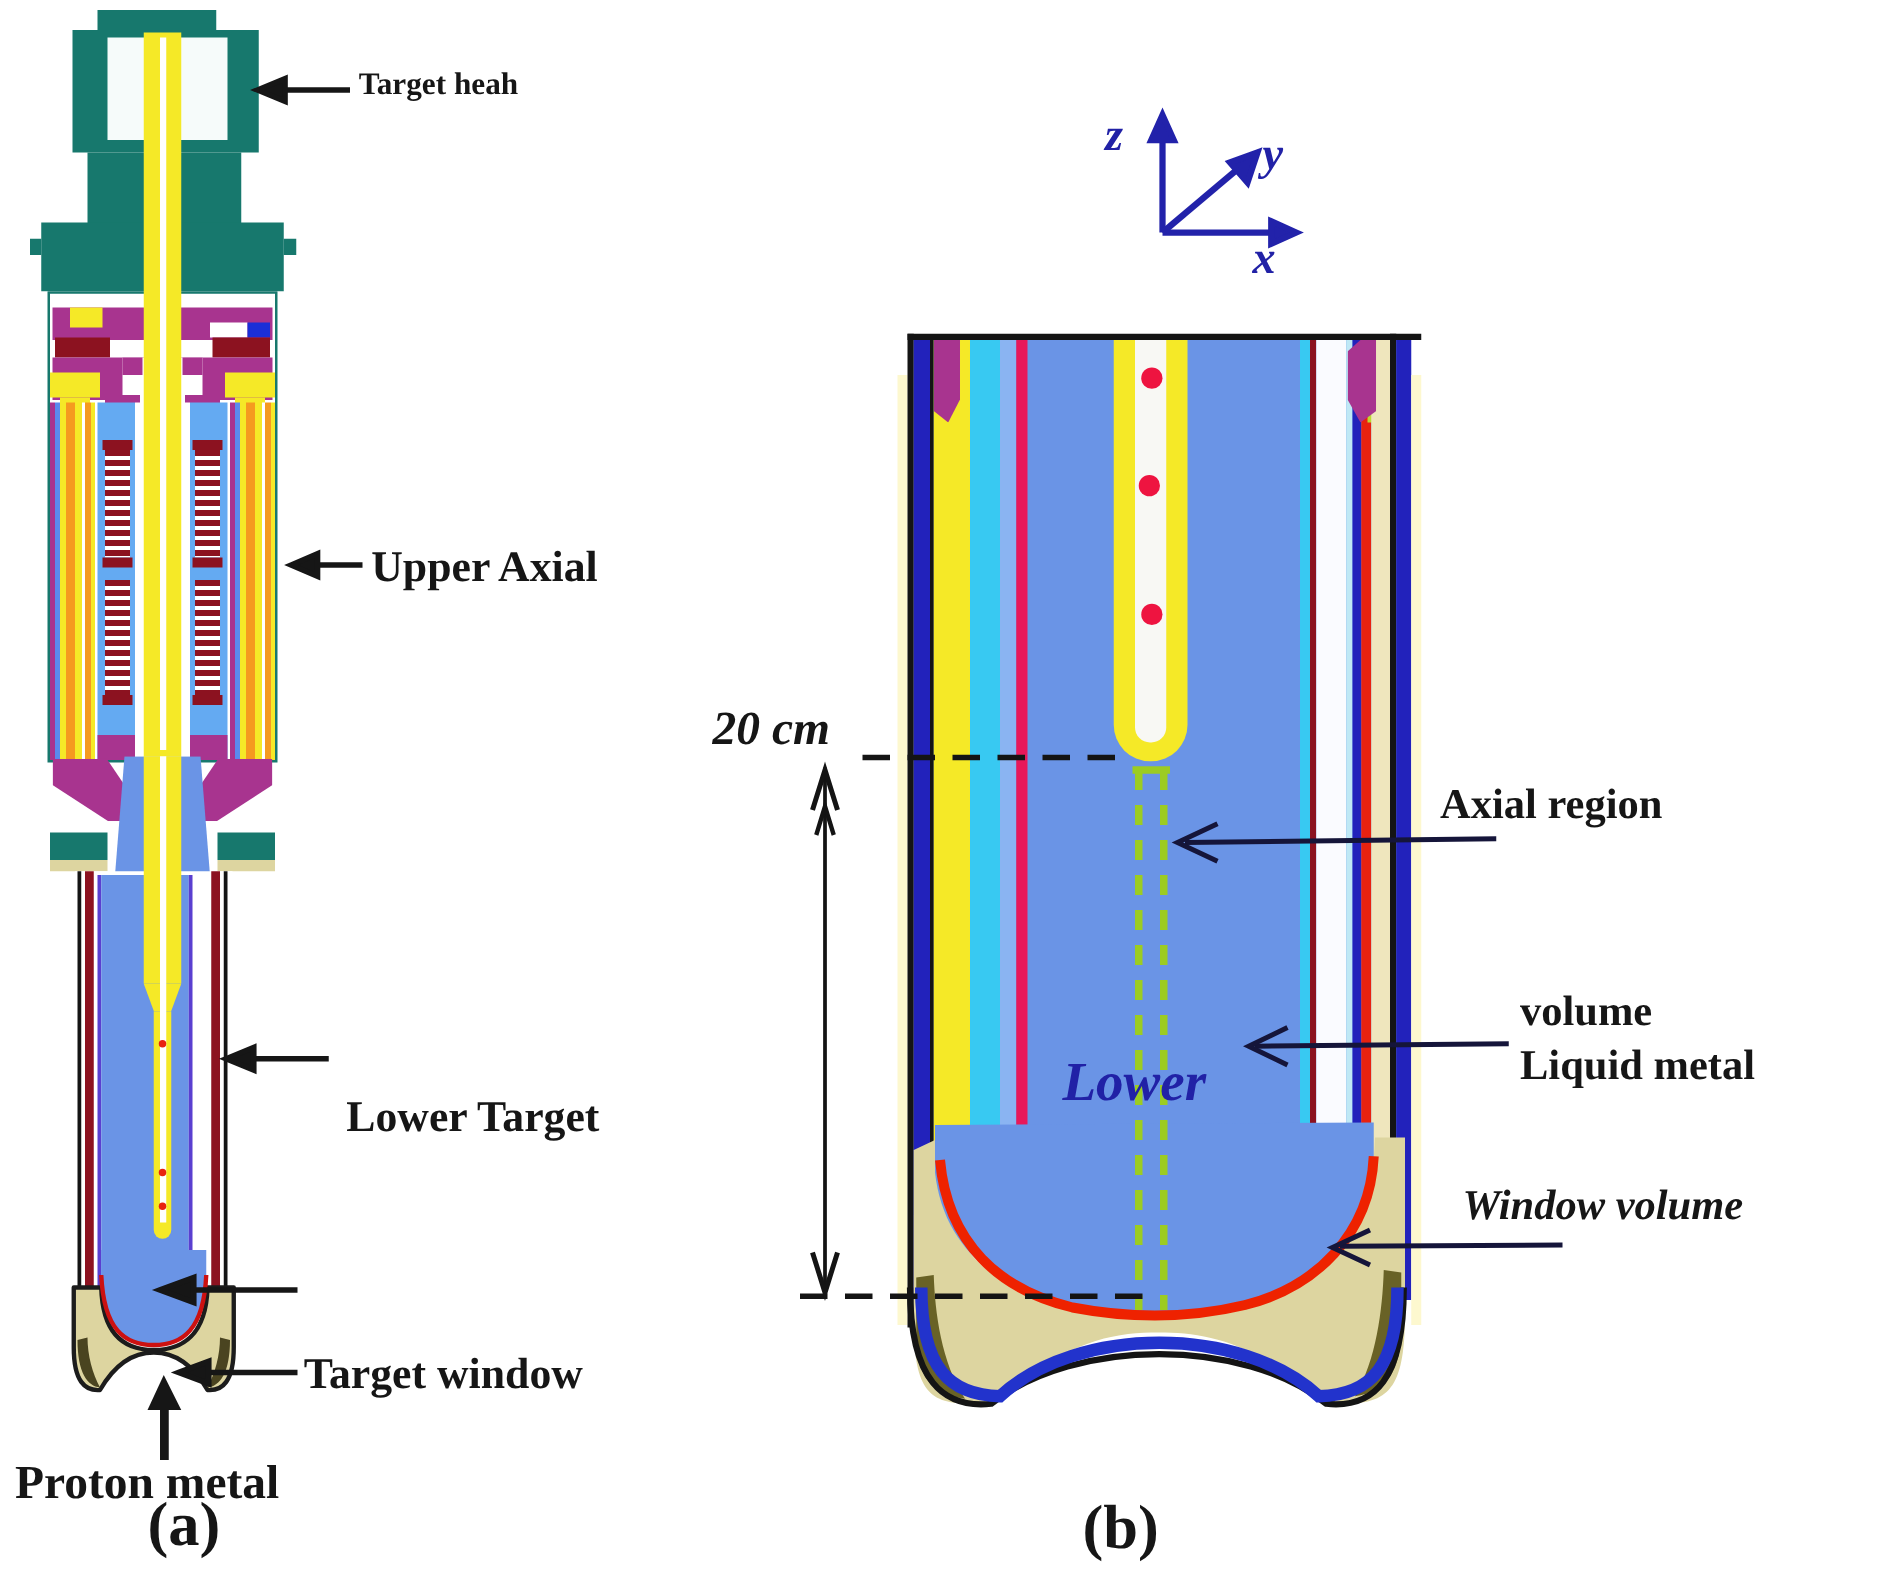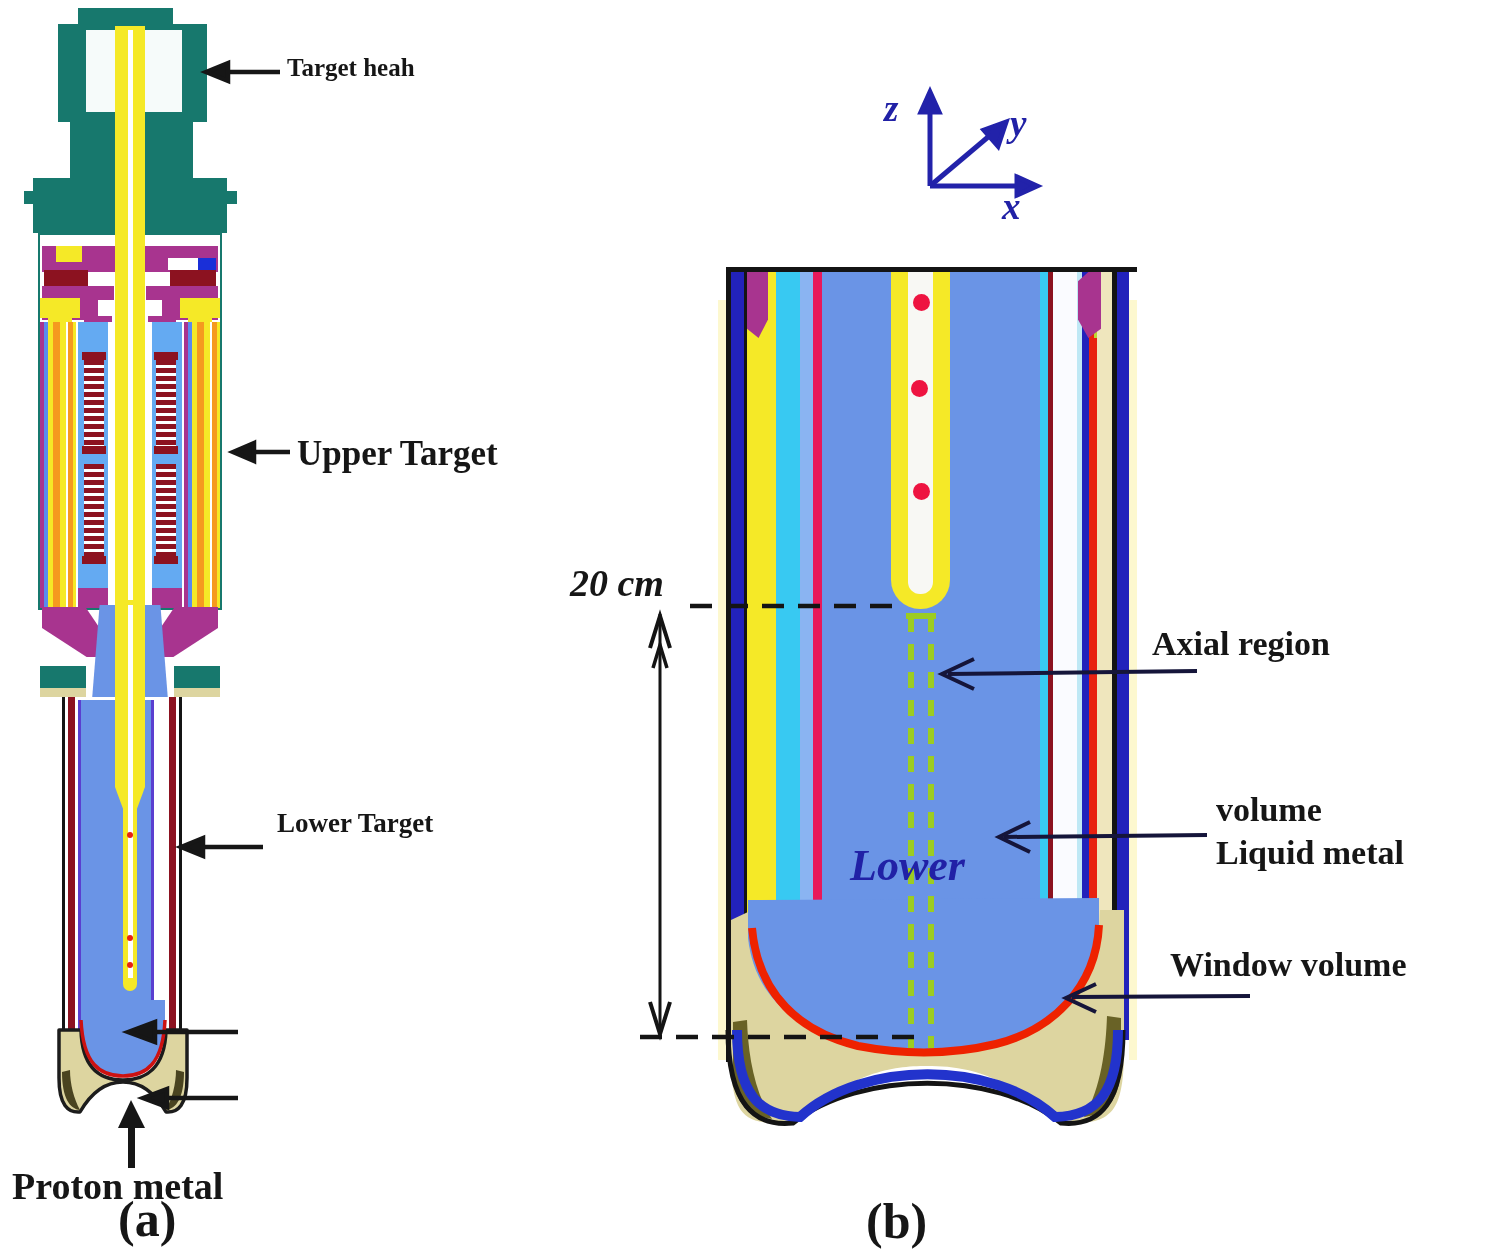--- a/index.html
+++ b/index.html
@@ -190,32 +190,33 @@
       <line x1="1197" y1="671" x2="948" y2="674"></line>
       <path d="M974,659 L942,674 L974,689"></path>
       <line x1="1207" y1="835" x2="1004" y2="837"></line>
       <path d="M1030,822 L999,837 L1030,852"></path>
       <line x1="1250" y1="996" x2="1072" y2="997"></line>
       <path d="M1096,984 L1066,998 L1096,1012"></path>
     </g>
   </svg>
 
   <div class="lbl" style="left:287px;top:52px;font-size:25px;">Target heah</div>
-  <div class="lbl" style="left:297px;top:432px;font-size:35px;">Upper Target</div>
-  <div class="lbl" style="left:277px;top:807px;font-size:27px;">Lower Target</div>
+  <div class="lbl" style="left:297px;top:432px;font-size:35px;">Upper Axial</div>
+  <div class="lbl" style="left:277px;top:872px;font-size:35px;">Lower Target</div>
+  <div class="lbl" style="left:243px;top:1077px;font-size:35px;">Target window</div>
   <div class="lbl" style="left:12px;top:1163px;font-size:38px;">Proton metal</div>
   <div class="lbl" style="left:118px;top:1188px;font-size:50px;">(a)</div>
   <div class="lbl" style="left:866px;top:1190px;font-size:50px;">(b)</div>
 
   <div class="lbl" style="left:570px;top:560px;font-size:38px;font-style:italic;">20 cm</div>
   <div class="lbl navtxt" style="left:850px;top:838px;font-size:44px;">Lower</div>
   <div class="lbl navtxt" style="left:884px;top:86px;font-size:37px;">z</div>
   <div class="lbl navtxt" style="left:1010px;top:101px;font-size:37px;">y</div>
   <div class="lbl navtxt" style="left:1002px;top:184px;font-size:37px;">x</div>
 
   <div class="lbl" style="left:1152px;top:623px;font-size:34px;">Axial region</div>
   <div class="lbl" style="left:1216px;top:789px;font-size:34px;">
     <div>volume</div>
     <div>Liquid metal</div>
   </div>
-  <div class="lbl" style="left:1170px;top:944px;font-size:34px;">Window volume</div>
+  <div class="lbl" style="left:1170px;top:944px;font-size:34px;font-style:italic;">Window volume</div>
 
 </div>
 
 </body></html>

